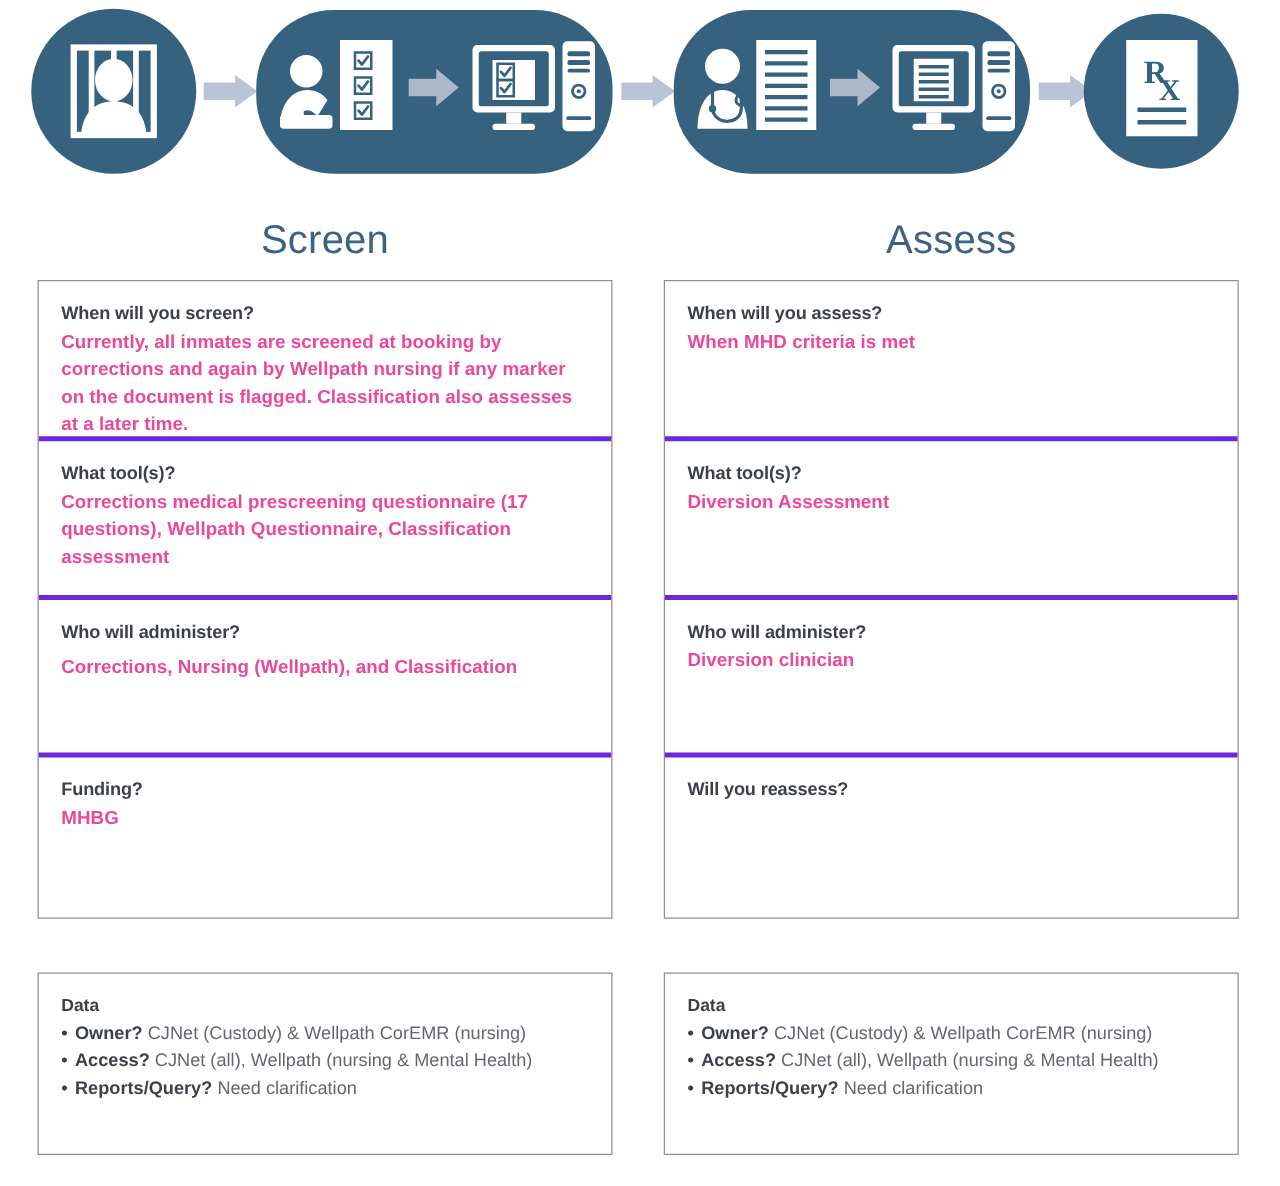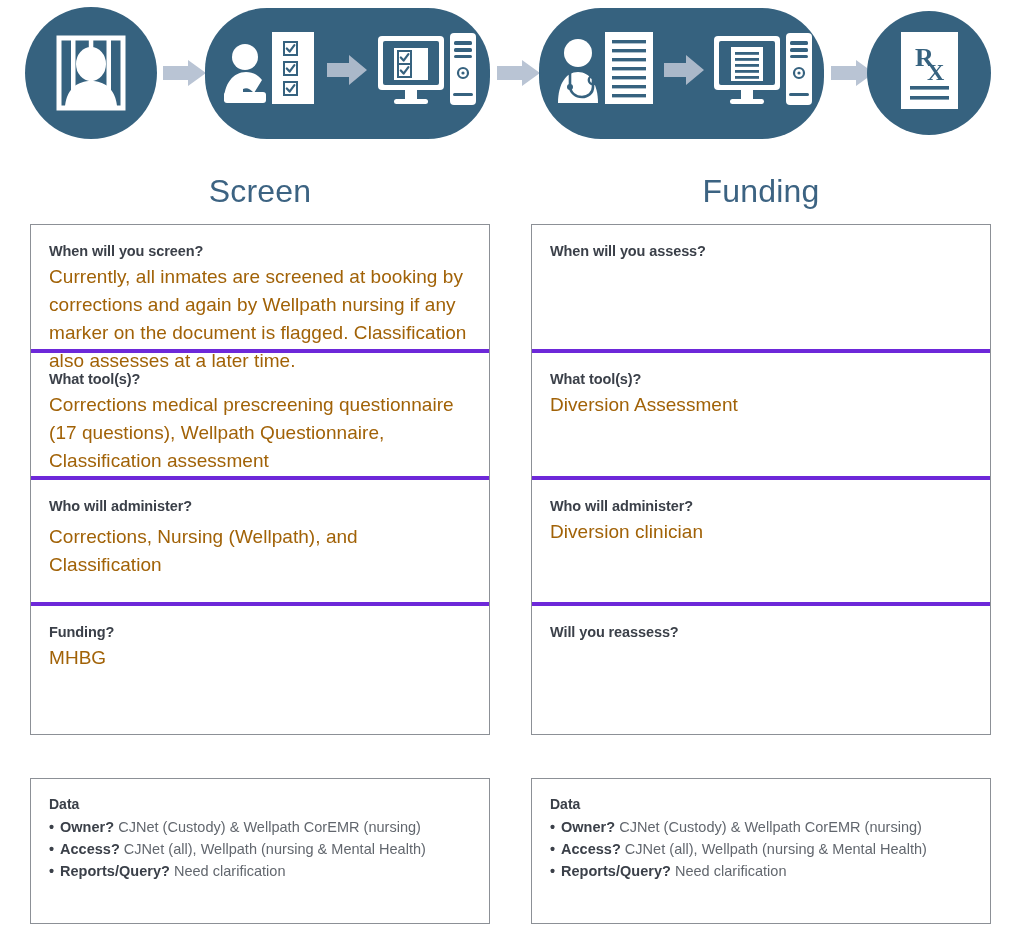--- a/index.html
+++ b/index.html
@@ -66,23 +66,23 @@
 
   .qa-q {
     font-size: 14.5px;
     font-weight: bold;
     color: #3b4049;
     line-height: 1.35;
     margin: 0 0 1px 0;
     letter-spacing: -0.1px;
   }
   .qa-a {
-    font-size: 19px;
-    font-weight: 400;
-    color: #a16207;
+    font-size: 15px;
+    font-weight: 700;
+    color: #ec4899;
     line-height: 1.48;
     margin: 0;
     letter-spacing: 0.05px;
   }
   .qa-a.spaced { margin-top: 6px; }
 
   
   .data-box {
     position: absolute;
     width: 460px;
@@ -276,21 +276,21 @@
         <text x="915" y="66" font-family="'Liberation Serif', serif" font-size="26" font-weight="bold" fill="#36627f">R</text>
         <text x="927" y="80" font-family="'Liberation Serif', serif" font-size="24" font-weight="bold" fill="#36627f">X</text>
         <rect x="910" y="86" width="39" height="3.6" fill="#36627f"></rect>
         <rect x="910" y="96" width="39" height="3.6" fill="#36627f"></rect>
       </g>
     </g>
   </svg>
 </div>
 
 <div class="col-title screen">Screen</div>
-<div class="col-title assess">Funding</div>
+<div class="col-title assess">Assess</div>
 
 <div class="qa-table left">
   <div class="qa-row r0">
     <p class="qa-q">When will you screen?</p>
     <p class="qa-a">Currently, all inmates are screened at booking by corrections and again by Wellpath nursing if any marker on the document is flagged. Classification also assesses at a later time.</p>
   </div>
   <div class="qa-row r1">
     <p class="qa-q">What tool(s)?</p>
     <p class="qa-a">Corrections medical prescreening questionnaire (17 questions), Wellpath Questionnaire, Classification assessment</p>
   </div>
@@ -300,20 +300,21 @@
   </div>
   <div class="qa-row r3">
     <p class="qa-q">Funding?</p>
     <p class="qa-a">MHBG</p>
   </div>
 </div>
 
 <div class="qa-table right">
   <div class="qa-row r0">
     <p class="qa-q">When will you assess?</p>
+    <p class="qa-a">When MHD criteria is met</p>
   </div>
   <div class="qa-row r1">
     <p class="qa-q">What tool(s)?</p>
     <p class="qa-a">Diversion Assessment</p>
   </div>
   <div class="qa-row r2">
     <p class="qa-q">Who will administer?</p>
     <p class="qa-a">Diversion clinician</p>
   </div>
   <div class="qa-row r3">

